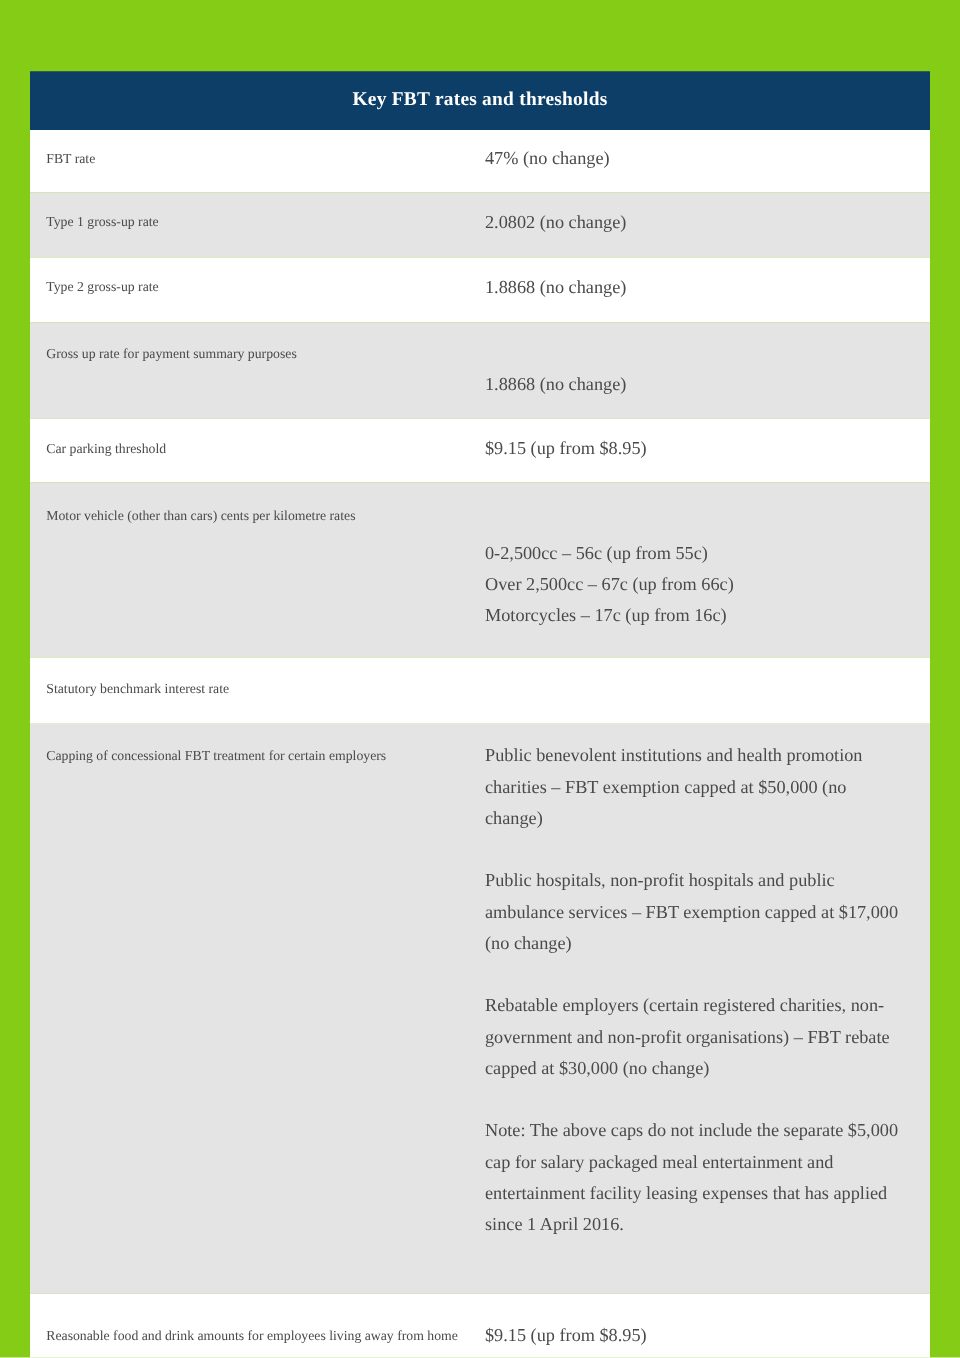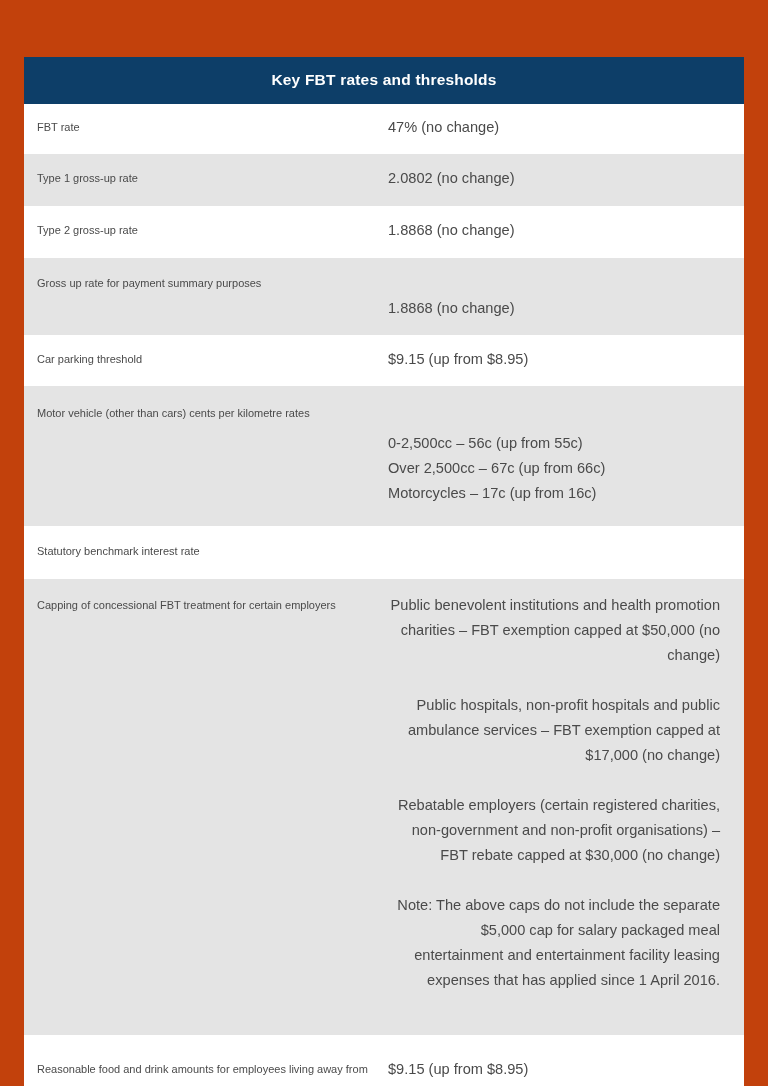--- a/index.html
+++ b/index.html
@@ -12,21 +12,22 @@
     width: 768px;
     height: 1086px;
     font-family: "Liberation Sans", sans-serif;
     color: #4a4a4a;
     overflow: hidden;
   }
   .page {
     position: relative;
     width: 768px;
     height: 1086px;
-    background: #c2410c;
+    background: #84cc16;
+    font-family: Liberation Serif, serif;
   }
   .table {
     position: absolute;
     left: 24px;
     top: 57px;
     width: 720px;
   }
   .table-header {
     background: #0d3e68;
     color: #ffffff;
@@ -86,21 +87,21 @@
 
   .row-capping .cell-label { padding-bottom: 14px; }
   .row-capping .cell-value { padding-top: 14px; padding-bottom: 26px; }
 
   .row-food .cell-label { padding-top: 22px; padding-bottom: 20px; }
   .row-food .cell-value { padding-top: 22px; padding-bottom: 20px; }
 
   .value-line { display: block; }
   .para { margin: 0 0 25px 0; }
   .para:last-child { margin-bottom: 16px; }
-  .cell-value .value-block { max-width: 340px; text-align: right; }
+  .cell-value .value-block { max-width: 340px; }
   .cell-label .label-block { max-width: 330px; }
 </style>
 </head>
 <body>
 
 <div class="page">
 
   <div class="table">
 
     <div class="table-header">Key FBT rates and thresholds</div>

